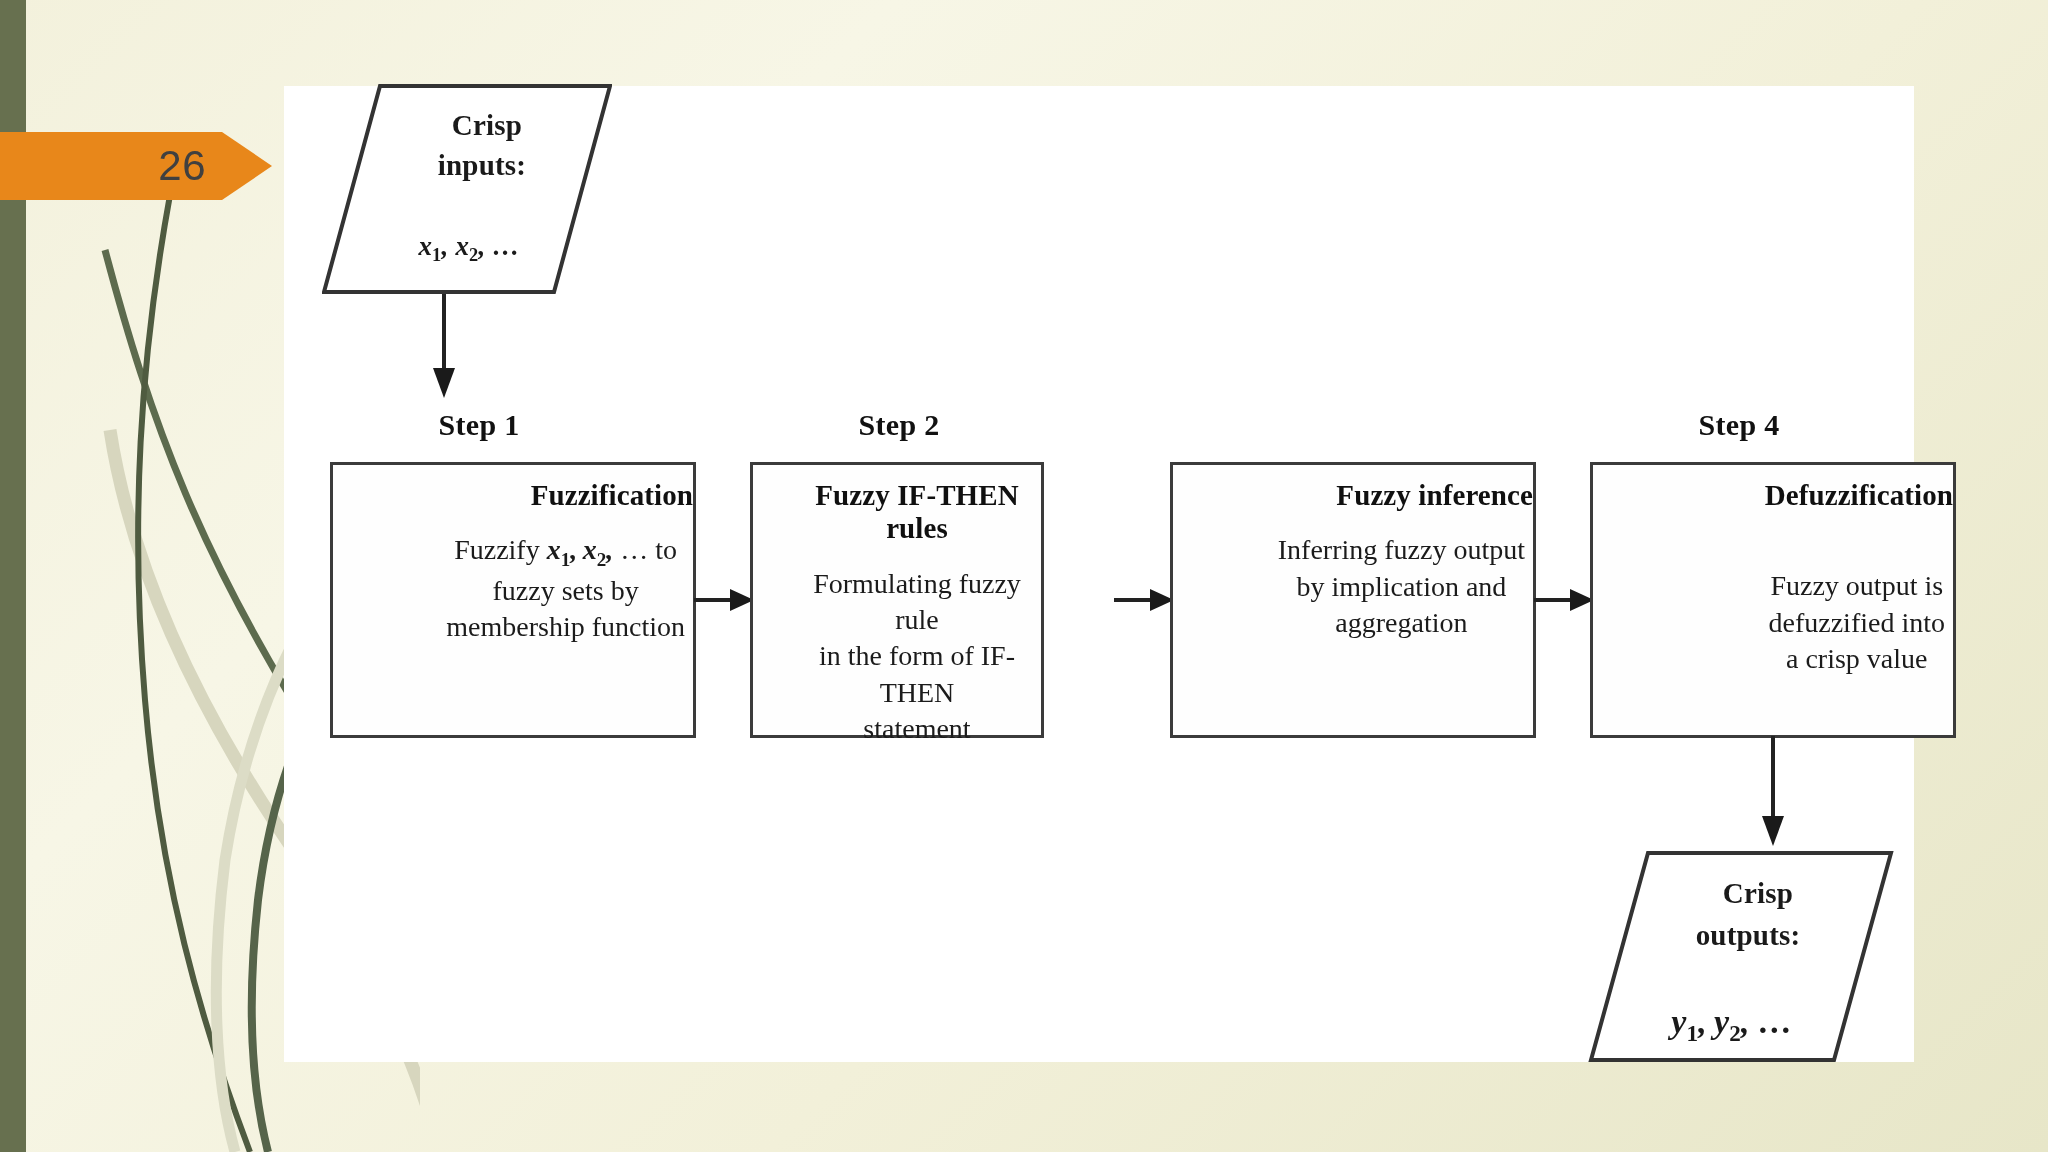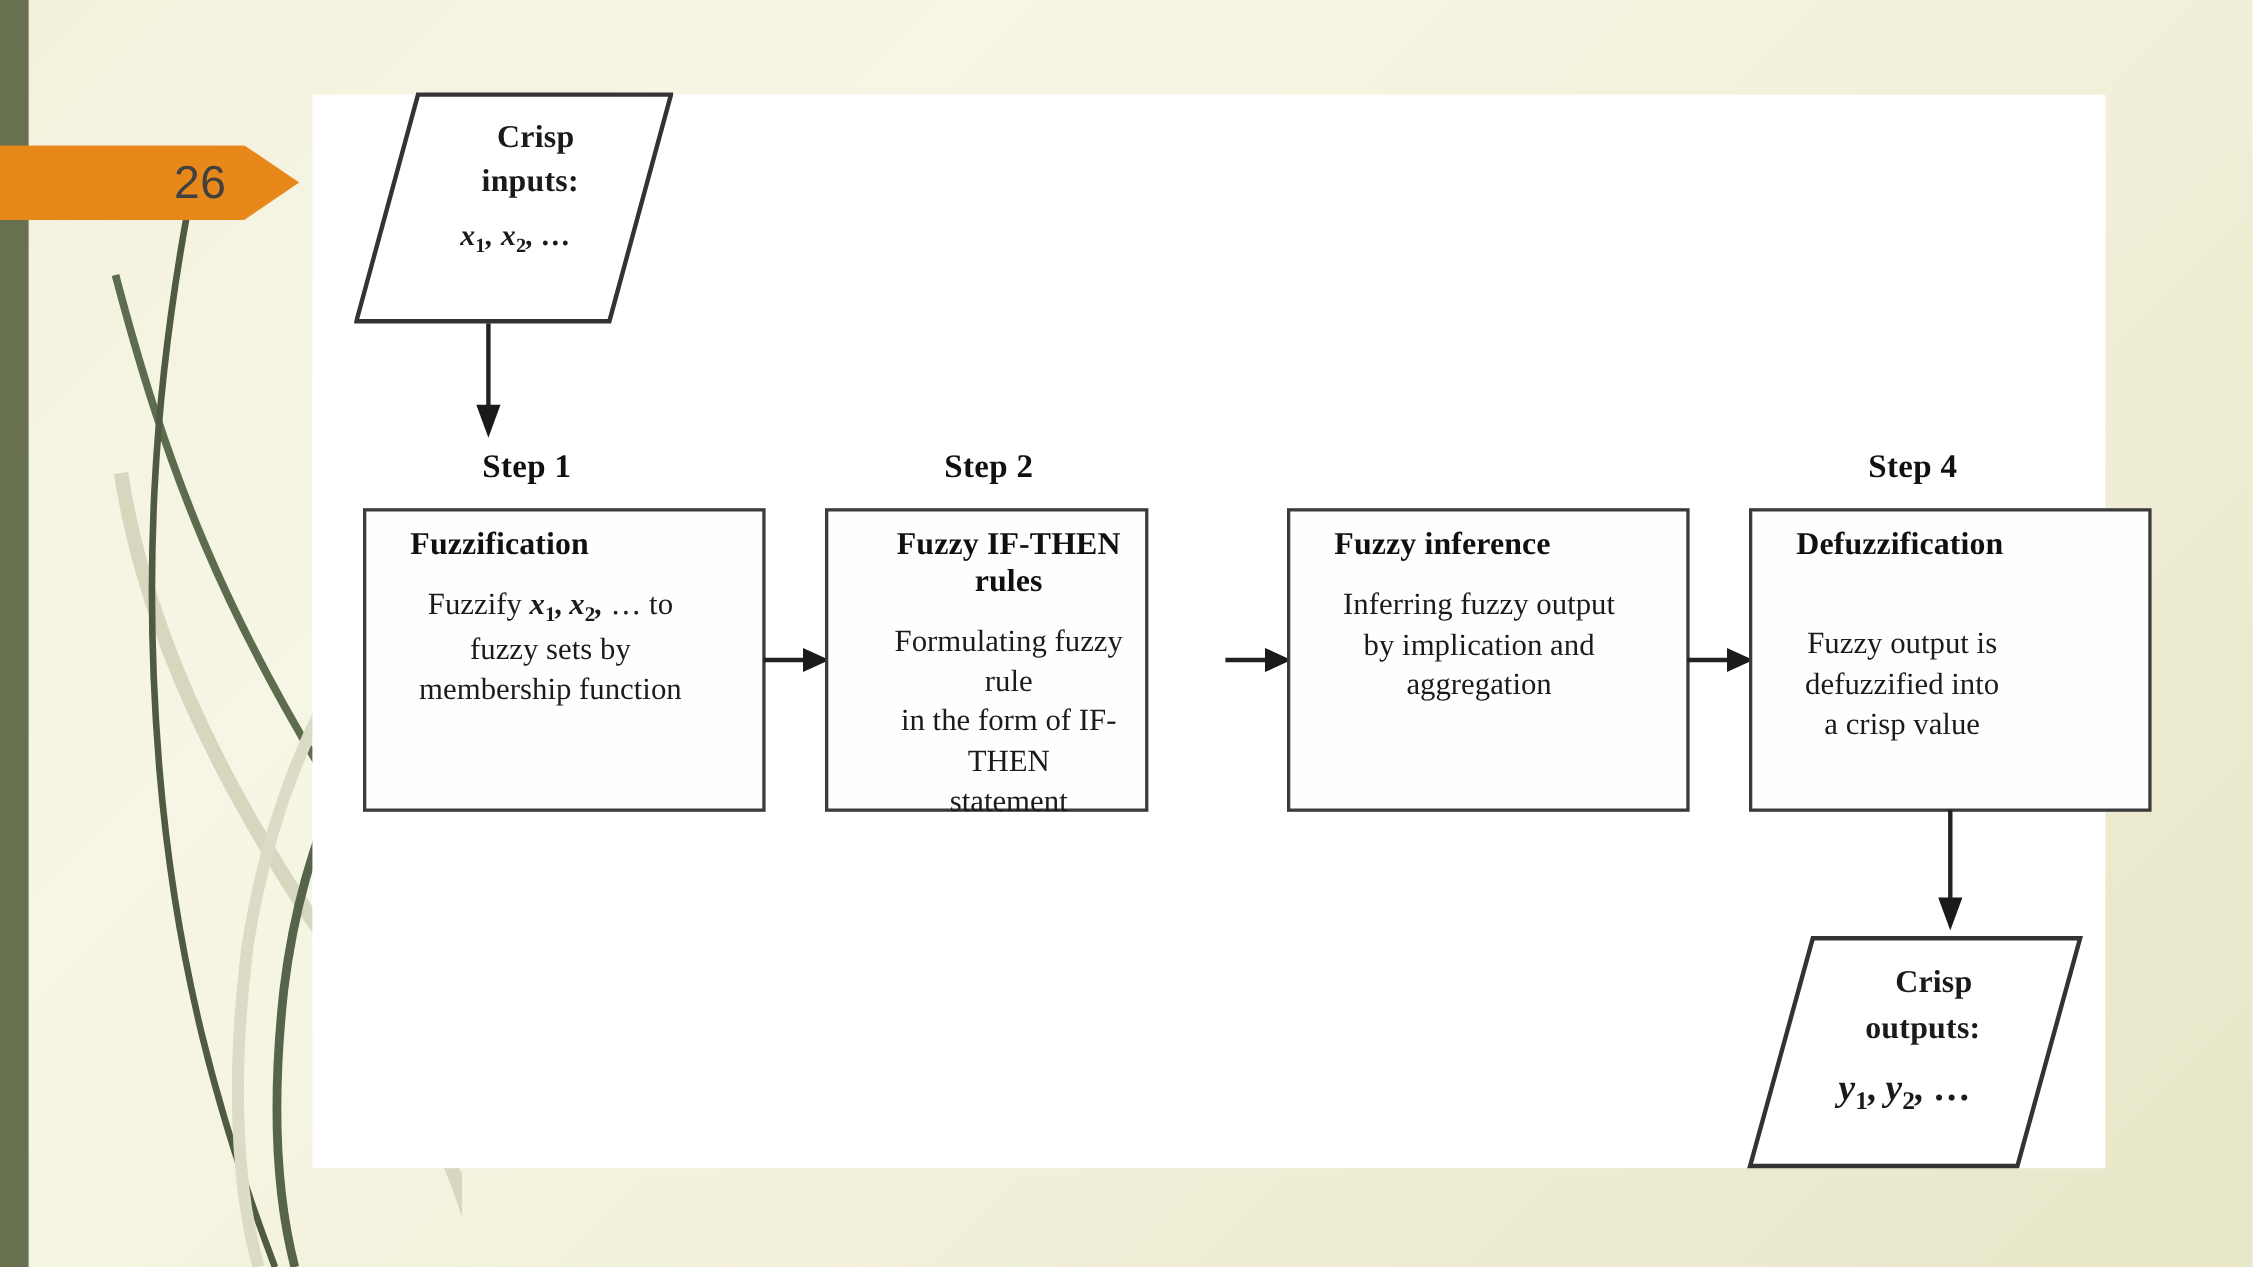--- a/index.html
+++ b/index.html
@@ -69,40 +69,41 @@
     text-align: center;
     font-weight: bold;
     color: #1a1a1a;
     line-height: 1.20;
     font-size: 29px;
     letter-spacing: 0.2px;
   }
   .sub-ital {
     font-style: italic;
     font-weight: bold;
+    margin-top: 32px;
   }
   .sub-ital sub { font-size: 0.68em; font-style: normal; }
 
   .step-label {
     position: absolute;
     font-weight: bold;
     font-size: 30px;
     color: #111111;
     text-align: center;
     letter-spacing: 0.3px;
   }
 
   .proc-box {
     position: absolute;
     box-sizing: border-box;
     border: 3px solid #3b3b3b;
     background: #fefefe;
     display: flex;
     flex-direction: column;
-    align-items: flex-start;
+    align-items: flex-end;
     padding-top: 14px;
     padding-left: 40px;
   }
   .proc-title {
     font-weight: bold;
     font-size: 29px;
     color: #101010;
     text-align: center;
     line-height: 1.15;
     letter-spacing: 0.1px;

